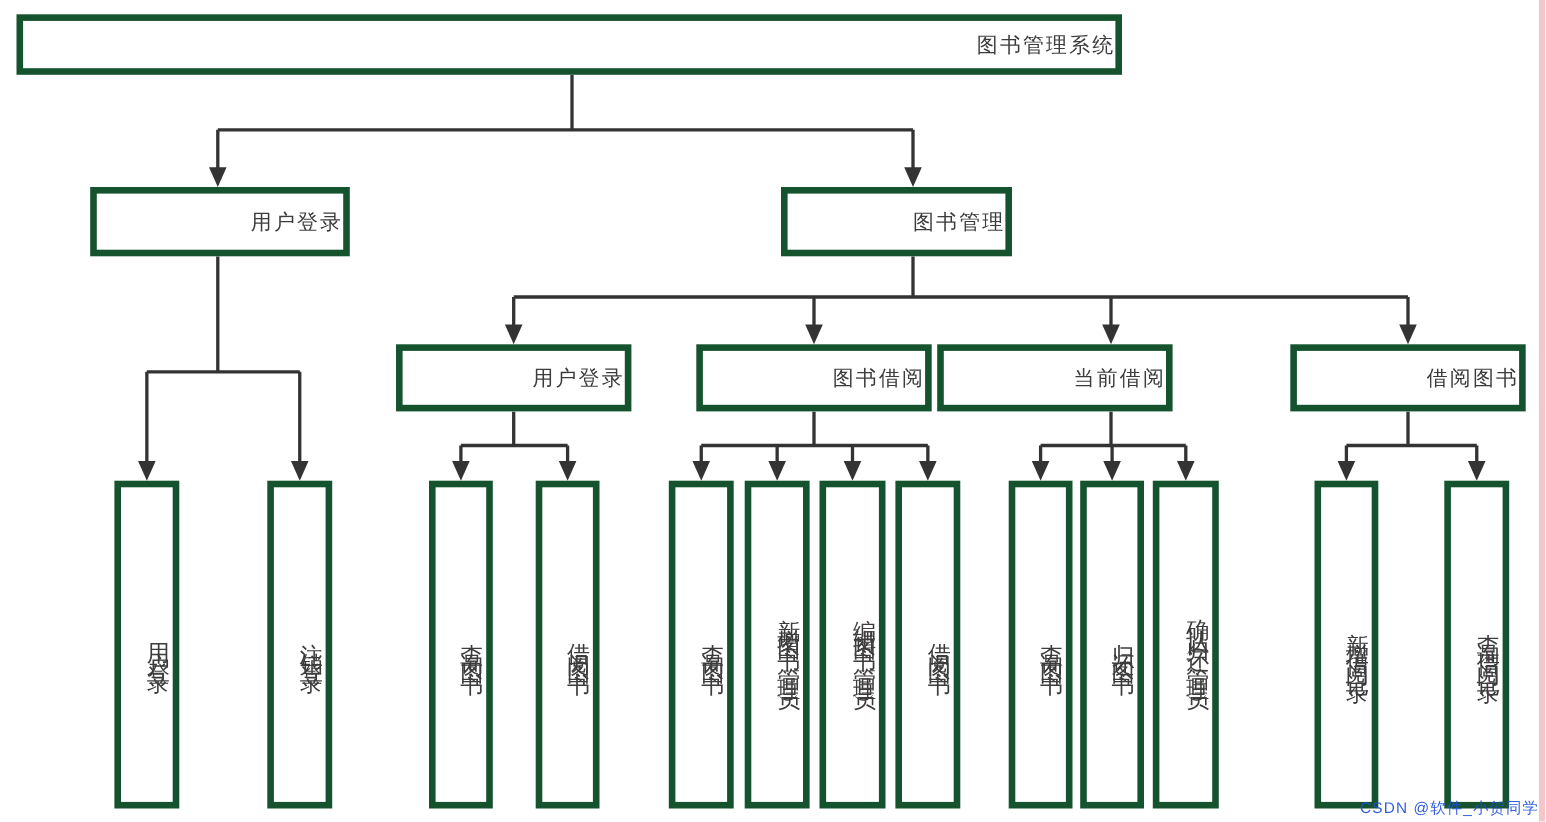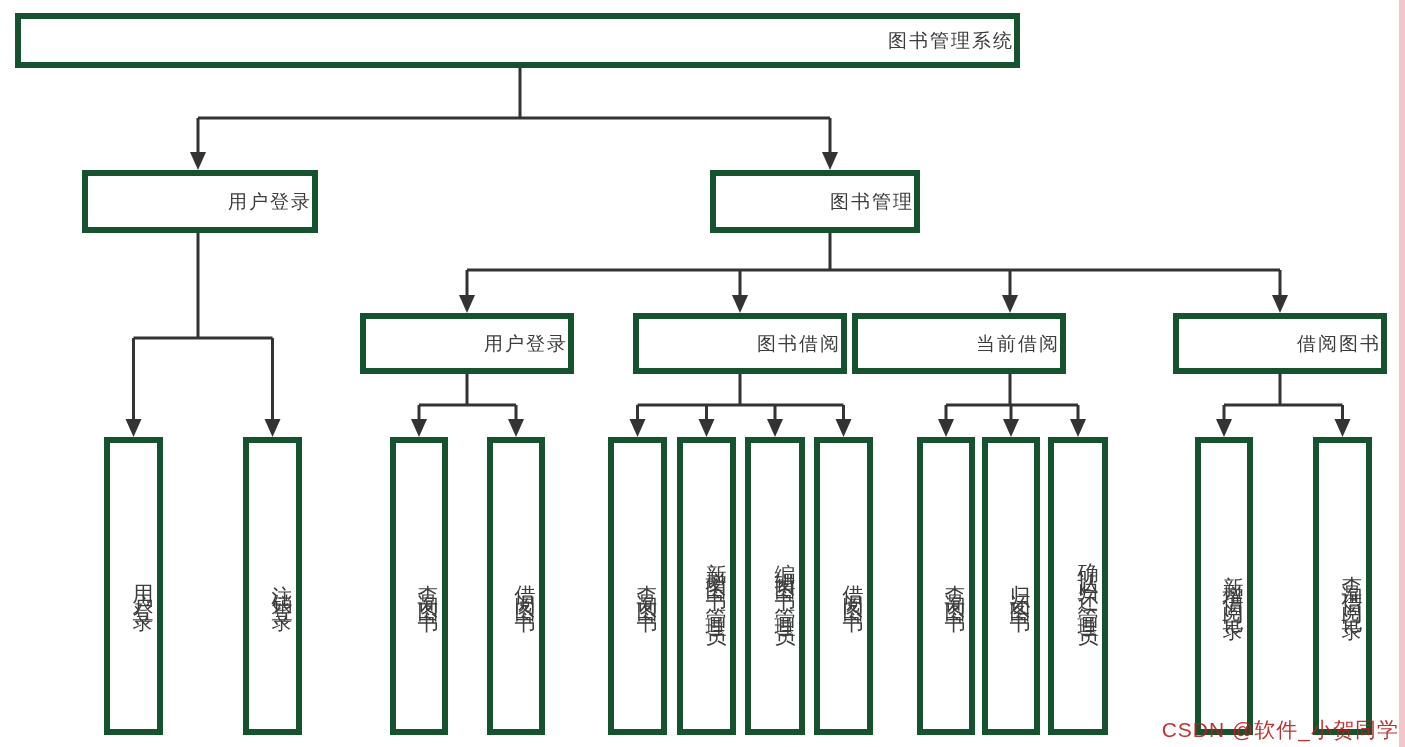--- a/index.html
+++ b/index.html
@@ -41,23 +41,23 @@
     text-orientation: mixed;
     font-size: 21px;
     letter-spacing: 9px;
     line-height: 1.35;
     white-space: nowrap;
   }
   .watermark {
     position: absolute;
     right: 6px;
     bottom: 3px;
-    font-size: 21px;
+    font-size: 14px;
     letter-spacing: 1px;
-    color: #b91c1c;
+    color: #1d4ed8;
     z-index: 5;
     opacity: 0.9;
   }
   .edge-strip {
     position: absolute;
     right: 0;
     top: 0;
     width: 6px;
     height: 747px;
     background: #f3c6ca;

